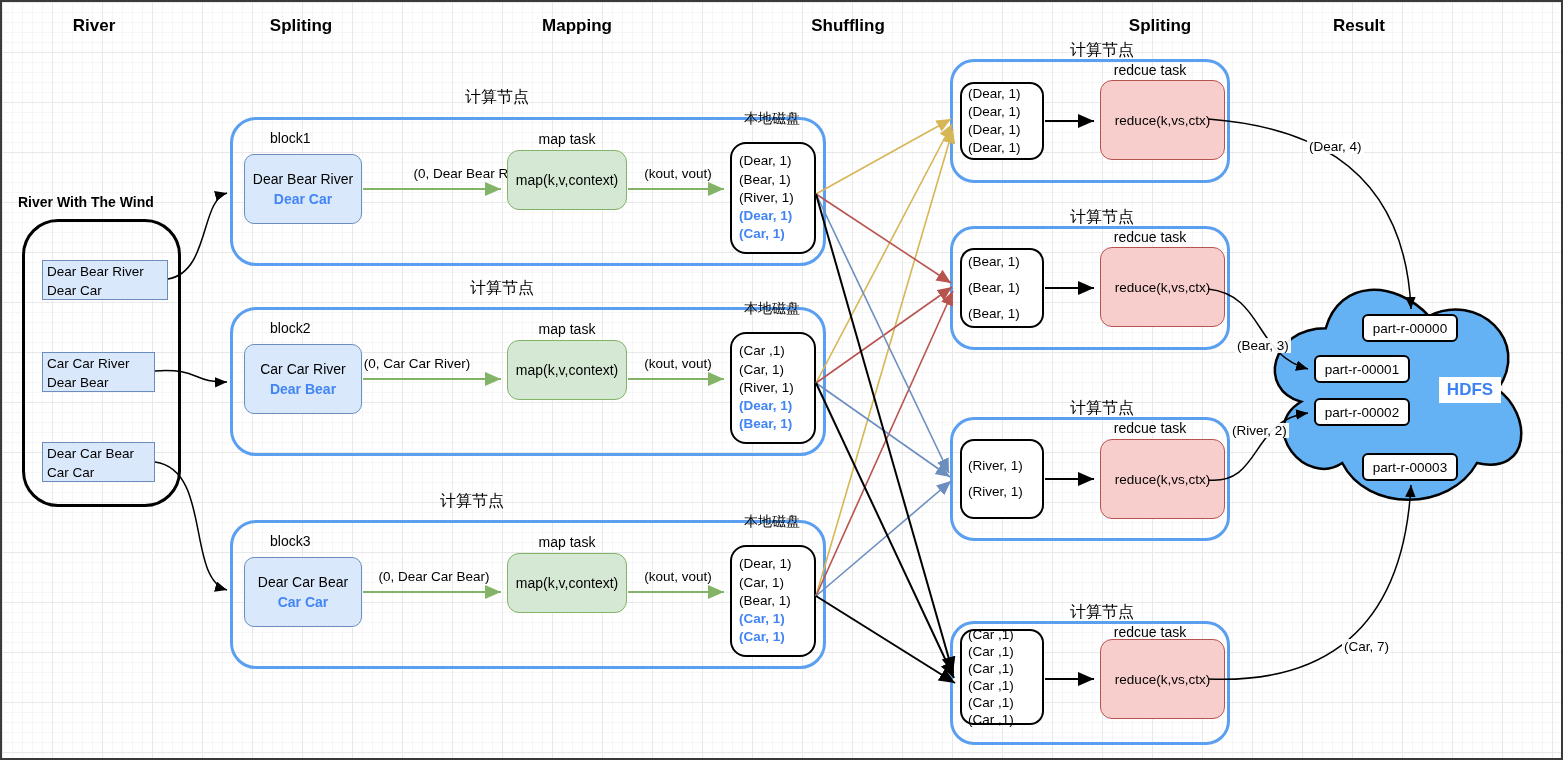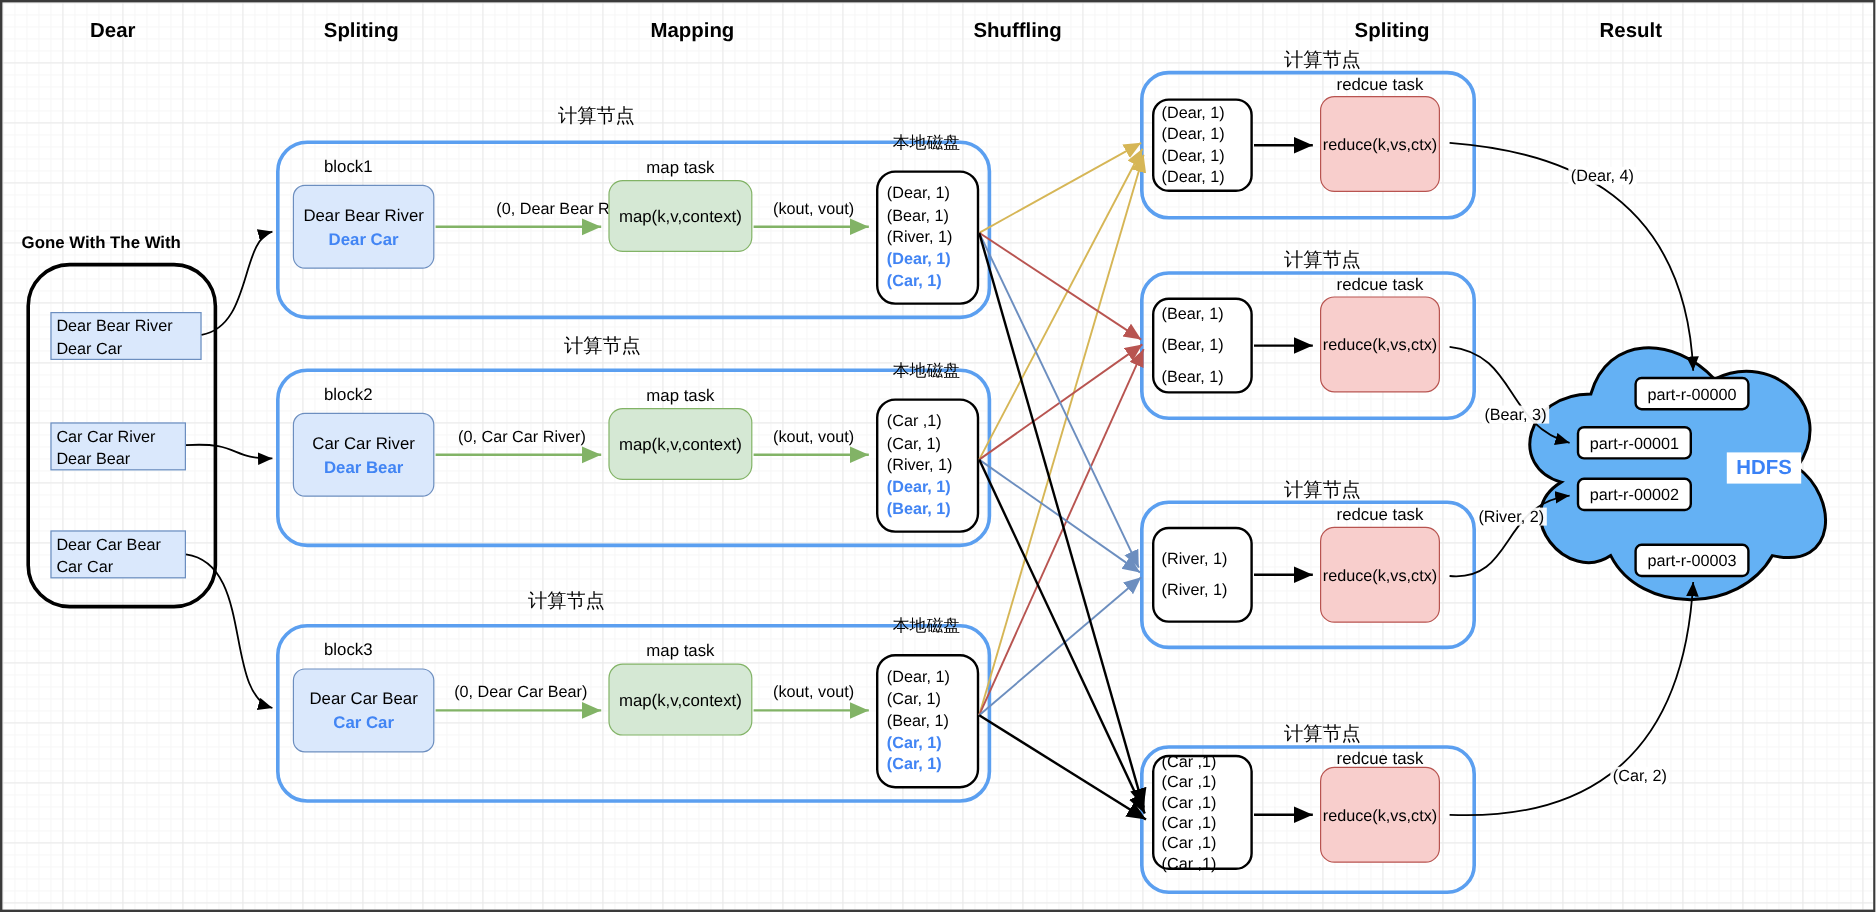--- a/index.html
+++ b/index.html
@@ -39,21 +39,21 @@
   .diskbox{left:728px;width:86px;height:112px;background:#fff;border:2px solid #000;border-radius:16px;
            display:flex;flex-direction:column;justify-content:center;font-size:13.5px;line-height:18.2px;
            padding-left:7px;box-sizing:border-box;z-index:3;}
   
   .rednode{left:948px;width:274px;height:118px;border:3px solid #5b9ff0;border-radius:24px;z-index:2;}
   .r1{top:57px;} .r2{top:224px;} .r3{top:415px;} .r4{top:619px;}
   .task-label{position:absolute;transform:translateX(-50%);font-size:14px;z-index:3;white-space:nowrap;}
   .kvbox{left:958px;width:84px;background:#fff;border:2px solid #000;border-radius:14px;
          display:flex;flex-direction:column;justify-content:center;font-size:13.5px;
          padding-left:6px;box-sizing:border-box;z-index:3;}
-  .redbox{left:1098px;width:100px;height:80px;background:#f8cecc;border:1.5px solid #b85450;border-radius:12px;
+  .redbox{left:1098px;width:125px;height:80px;background:#f8cecc;border:1.5px solid #b85450;border-radius:12px;
           display:flex;justify-content:center;align-items:center;font-size:13.5px;z-index:3;box-sizing:border-box;}
   
   .partbox{width:96px;height:28px;background:#fff;border:2px solid #000;border-radius:6px;
            display:flex;justify-content:center;align-items:center;font-size:13.5px;z-index:4;box-sizing:border-box;}
   .hdfs{left:1437px;top:375px;width:62px;height:26px;background:#fff;display:flex;justify-content:center;align-items:center;
         font-weight:bold;font-size:17px;color:#3b82f6;z-index:4;}
   .flabel{position:absolute;font-size:13.5px;background:rgba(255,255,255,0.92);padding:0 2px;z-index:6;white-space:nowrap;}
 </style>
 </head>
 <body>
@@ -63,28 +63,28 @@
   <svg id="cloud-layer" class="layer" width="1563" height="760">
     <path d="M 1323.75 326.25
              C 1268.75 326.25 1255 387.5 1299 399.75
              C 1255 426.7 1304.5 485.5 1340.25 461
              C 1365 510 1447.5 510 1475 461
              C 1530 473.25 1530 412 1495.63 387.5
              C 1530 338.5 1475 289.5 1426.88 314
              C 1392.5 277.25 1337.5 277.25 1323.75 326.25 Z" fill="#64b1f4" stroke="#000" stroke-width="2.5"></path>
   </svg>
 
-  <div class="hdr" style="left:92px">Dear</div>
+  <div class="hdr" style="left:92px">River</div>
   <div class="hdr" style="left:299px">Spliting</div>
   <div class="hdr" style="left:575px">Mapping</div>
   <div class="hdr" style="left:846px">Shuffling</div>
   <div class="hdr" style="left:1158px">Spliting</div>
   <div class="hdr" style="left:1357px">Result</div>
 
-  <div class="abs in-title">Gone With The With</div>
+  <div class="abs in-title">River With The Wind</div>
   <div class="abs in-frame"></div>
   <div class="abs file" style="left:40px;top:258px;width:126px;height:40px;">
     <div>Dear Bear River</div>
     <div>Dear Car</div>
   </div>
   <div class="abs file" style="left:40px;top:350px;width:113px;height:40px;">
     <div>Car Car River</div>
     <div>Dear Bear</div>
   </div>
   <div class="abs file" style="left:40px;top:440px;width:113px;height:40px;">
@@ -112,21 +112,21 @@
     <div class="kblue">(Car, 1)</div>
   </div>
 
   <div class="cn-title" style="left:500px;top:276px;">计算节点</div>
   <div class="abs mapnode g2"></div>
   <div class="abs block-label" style="top:318px;">block2</div>
   <div class="abs bluebox" style="top:342px;">
     <div>Car Car River</div>
     <div class="kblue">Dear Bear</div>
   </div>
-  <div class="alabel" style="left:433px;top:354px;">(0, Car Car River)</div>
+  <div class="alabel" style="left:415px;top:354px;">(0, Car Car River)</div>
   <div class="alabel" style="left:565px;top:319px;font-size:14px;">map task</div>
   <div class="abs greenbox" style="top:338px;">map(k,v,context)</div>
   <div class="alabel" style="left:676px;top:354px;">(kout, vout)</div>
   <div class="alabel" style="left:770px;top:298px;font-size:14px;">本地磁盘</div>
   <div class="abs diskbox" style="top:330px;">
     <div>(Car ,1)</div>
     <div>(Car, 1)</div>
     <div>(River, 1)</div>
     <div class="kblue">(Dear, 1)</div>
     <div class="kblue">(Bear, 1)</div>
@@ -197,21 +197,21 @@
 
   <div class="abs partbox" style="left:1360px;top:312px;">part-r-00000</div>
   <div class="abs partbox" style="left:1312px;top:353px;">part-r-00001</div>
   <div class="abs partbox" style="left:1312px;top:396px;">part-r-00002</div>
   <div class="abs partbox" style="left:1360px;top:451px;">part-r-00003</div>
   <div class="abs hdfs">HDFS</div>
 
   <div class="flabel" style="left:1305px;top:137px;">(Dear, 4)</div>
   <div class="flabel" style="left:1233px;top:336px;">(Bear, 3)</div>
   <div class="flabel" style="left:1228px;top:421px;">(River, 2)</div>
-  <div class="flabel" style="left:1340px;top:637px;">(Car, 2)</div>
+  <div class="flabel" style="left:1340px;top:637px;">(Car, 7)</div>
 
   <svg id="arrow-layer" class="layer" width="1563" height="760">
     <defs>
       <marker id="mb" markerWidth="9" markerHeight="8" refX="8" refY="3.5" orient="auto">
           <path d="M0,0 L8,3.5 L0,7 Z" fill="#000"></path>
         </marker>
       <marker id="mg" markerWidth="9" markerHeight="8" refX="8" refY="3.5" orient="auto">
           <path d="M0,0 L8,3.5 L0,7 Z" fill="#82b366"></path>
         </marker>
       <marker id="my" markerWidth="10" markerHeight="9" refX="9" refY="4" orient="auto">

